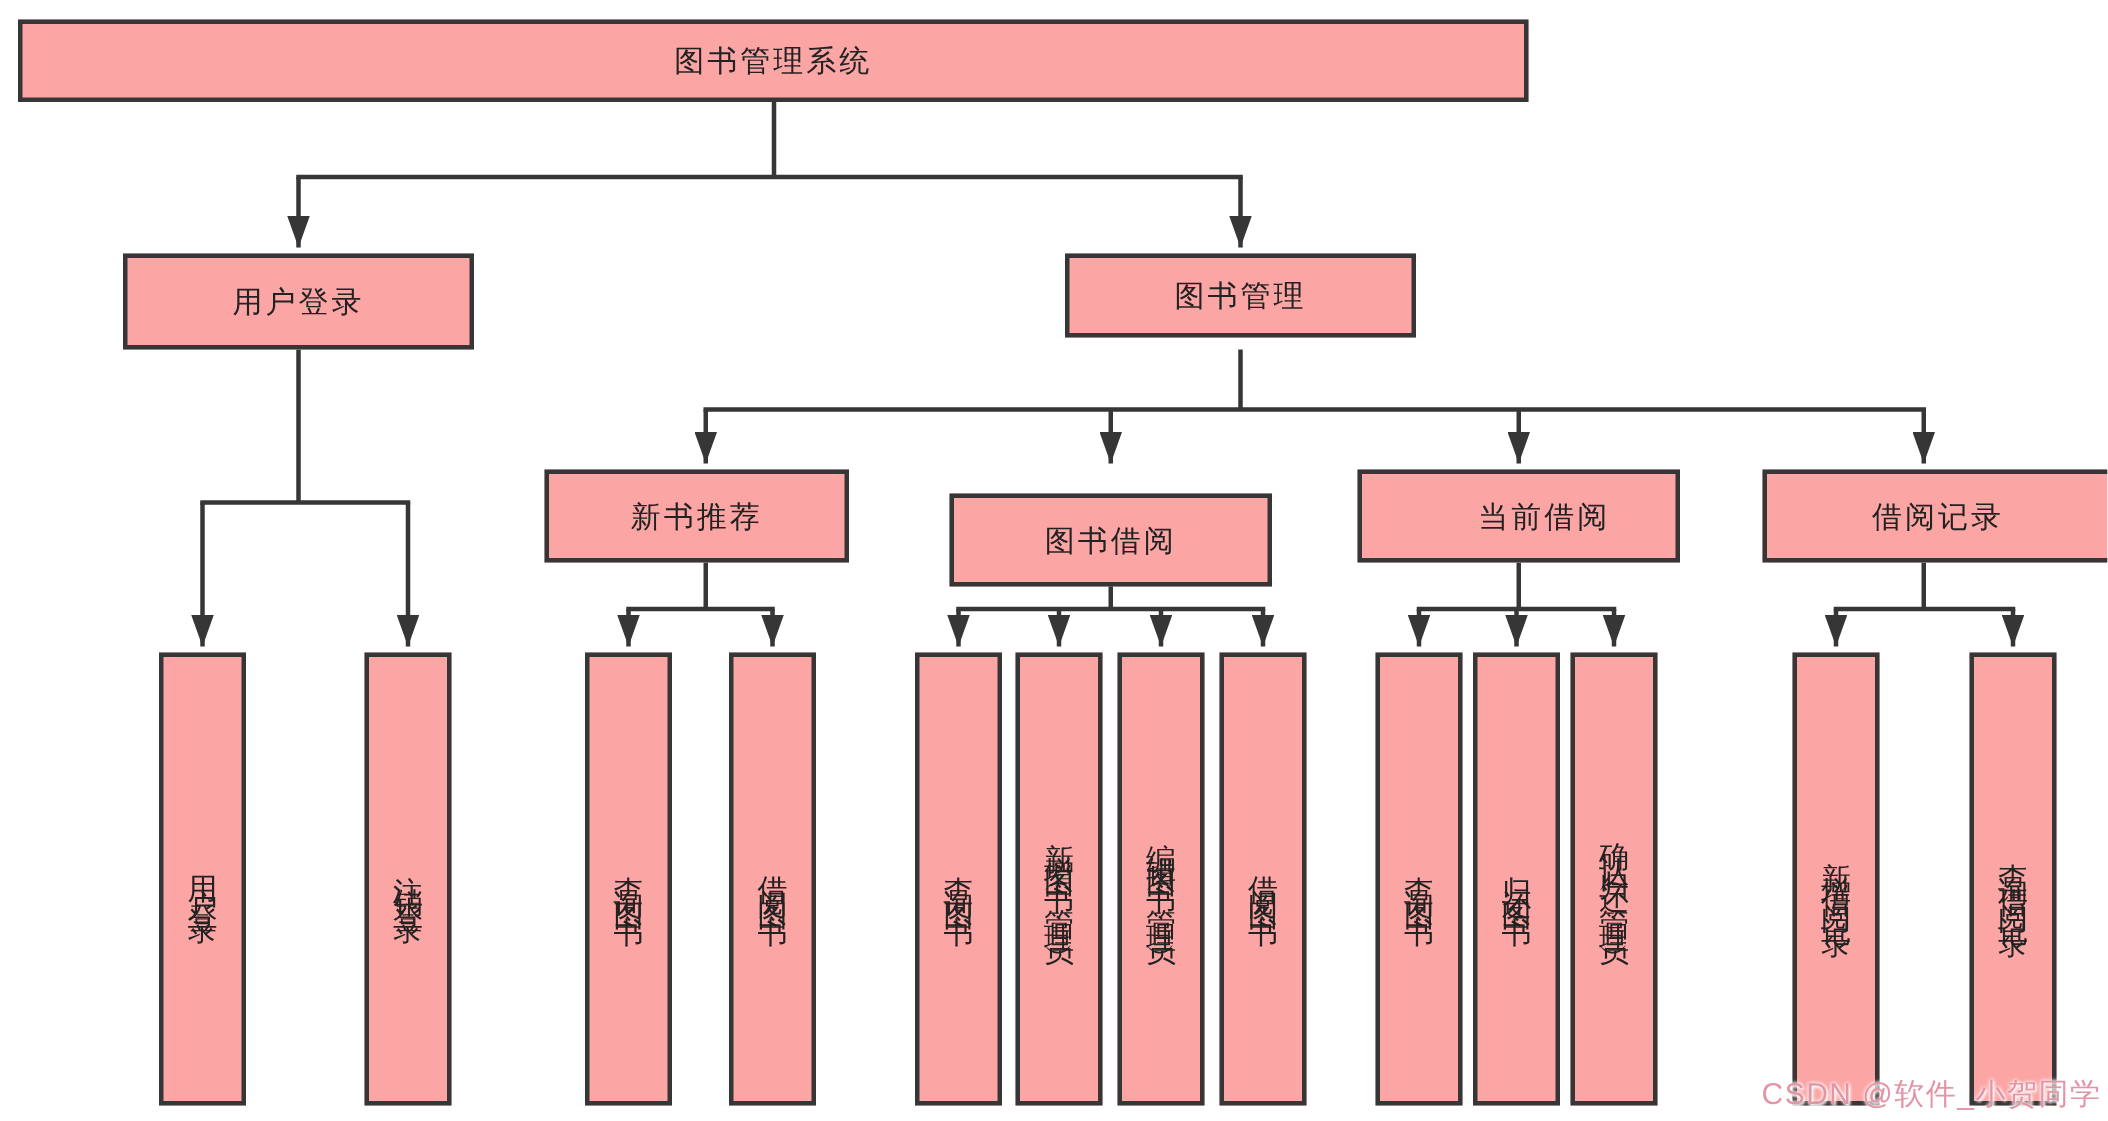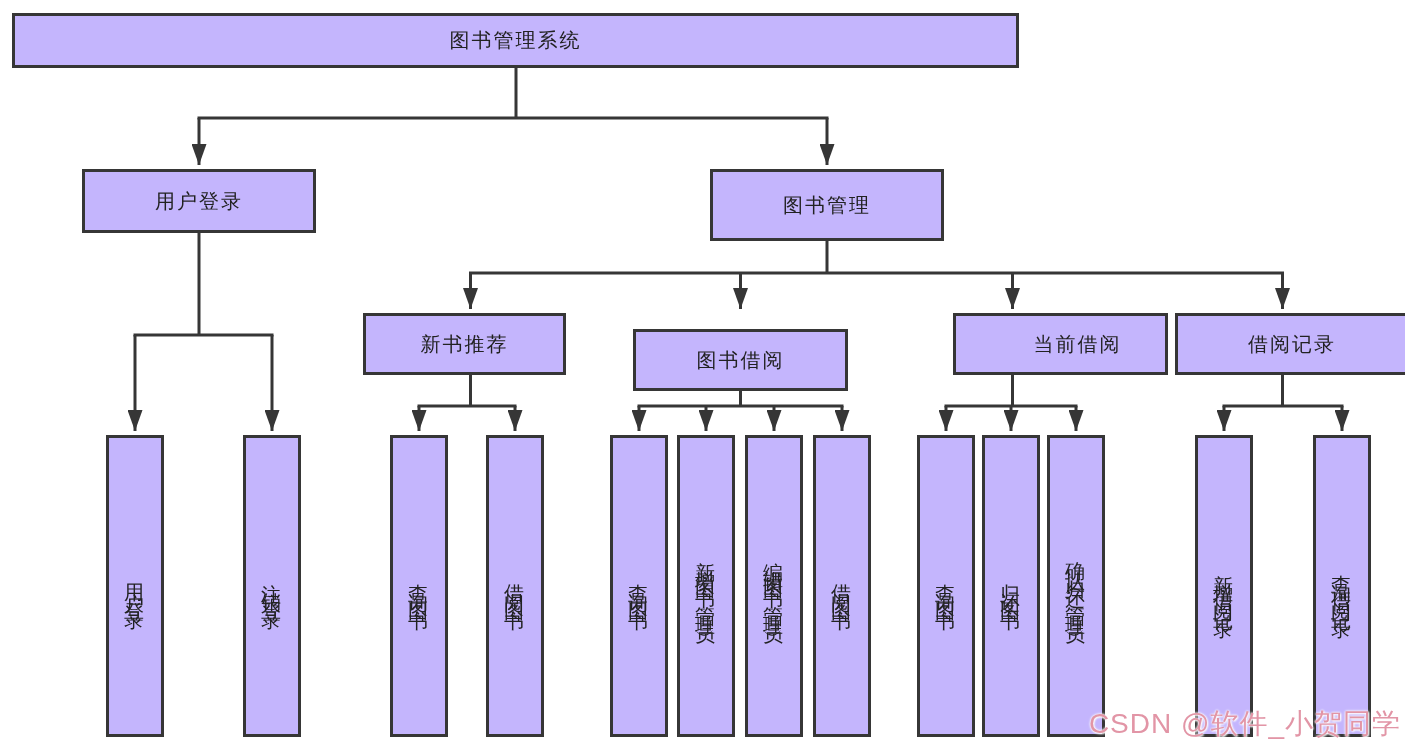--- a/index.html
+++ b/index.html
@@ -3,32 +3,32 @@
 <meta charset="utf-8">
 <style>
   html,body { margin:0; padding:0; background:#ffffff; }
   .canvas {
     position:relative; width:1405px; height:747px; background:#ffffff;
     font-family:"Liberation Sans", sans-serif; overflow:hidden;
   }
   .connectors { position:absolute; left:0; top:0; width:1405px; height:747px; }
   .box {
     position:absolute; box-sizing:border-box;
-    border:3px solid #363636; background:#c4b5fd;
+    border:3px solid #363636; background:#fca5a5;
     display:flex; align-items:center; justify-content:center;
     color:#222222;
   }
   .h-label { font-size:20px; letter-spacing:2px; white-space:nowrap; }
   .v-box .v-label {
     writing-mode:vertical-rl; text-orientation:mixed;
     font-size:20px; letter-spacing:9px; white-space:nowrap;
   }
   .watermark {
     position:absolute; right:4px; bottom:4px;
-    font-size:28px; letter-spacing:1px; white-space:nowrap;
+    font-size:20px; letter-spacing:1px; white-space:nowrap;
     text-shadow:0 0 2px #ffffff, 0 0 3px #ffffff, 1px 1px 2px #ffffff;
   }
 </style>
 </head>
 <body>
 
 <div class="canvas">
 
   <svg class="connectors" width="1405" height="747" viewBox="0 0 1405 747">
     <defs>
@@ -73,31 +73,31 @@
     </g>
   </svg>
 
   <div class="box" style="left:12px; top:13px; width:1007px; height:55px;">
     <span class="h-label">图书管理系统</span>
   </div>
 
   <div class="box" style="left:82px; top:169px; width:234px; height:64px;">
     <span class="h-label">用户登录</span>
   </div>
-  <div class="box" style="left:710px; top:169px; width:234px; height:72px;">
+  <div class="box" style="left:710px; top:169px; width:234px; height:56px;">
     <span class="h-label">图书管理</span>
   </div>
 
   <div class="box" style="left:363px; top:313px; width:203px; height:62px;">
     <span class="h-label">新书推荐</span>
   </div>
   <div class="box" style="left:633px; top:313px; width:215px; height:62px;margin-top:16px;">
     <span class="h-label">图书借阅</span>
   </div>
-  <div class="box" style="left:953px; top:313px; width:215px; height:62px;padding-left:34px;">
+  <div class="box" style="left:905px; top:313px; width:215px; height:62px;padding-left:34px;">
     <span class="h-label">当前借阅</span>
   </div>
   <div class="box" style="left:1175px; top:313px; width:234px; height:62px;">
     <span class="h-label">借阅记录</span>
   </div>
 
   <div class="box v-box" style="left:106px; top:435px; width:58px; height:302px;">
     <span class="v-label">用户登录</span>
   </div>
   <div class="box v-box" style="left:243px; top:435px; width:58px; height:302px;">

